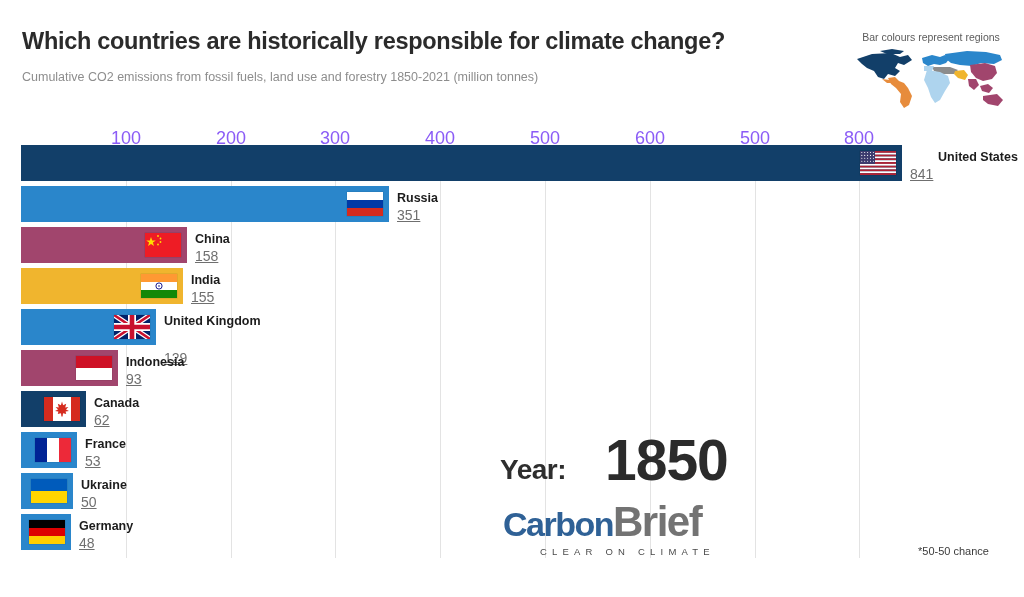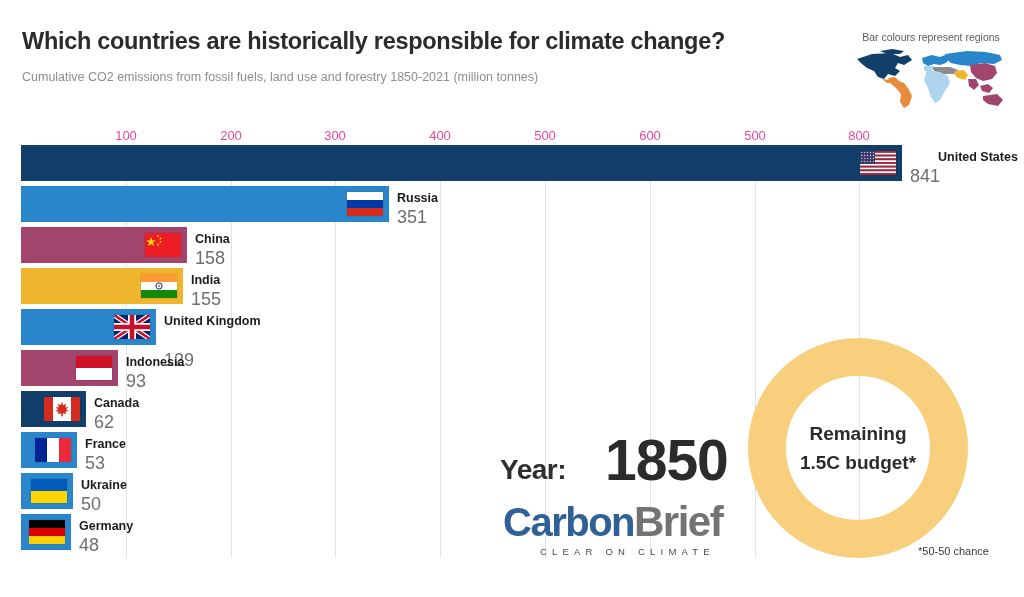--- a/index.html
+++ b/index.html
@@ -32,57 +32,57 @@
   .mapwrap{position:absolute;left:6px;top:18px;width:160px;height:64px;}
 
   
   #plot{position:absolute;left:0;top:0;width:1024px;height:597px;}
   .gridline{
     position:absolute;top:145px;width:1px;height:413px;
     background:#e3e3e3;
   }
   .tick{
     position:absolute;top:128px;
-    font-size:13px;color:#ec4899;
+    font-size:18px;color:#8b5cf6;
     transform:translateX(-50%);white-space:nowrap;
   }
 
   
   .bar{
     position:absolute;height:36px;left:21px;
     box-sizing:border-box;
   }
   .bar .flag{
     position:absolute;right:6px;top:50%;transform:translateY(-50%);
     width:36px;height:24px;
     box-shadow:0 0 0 0.5px rgba(0,0,0,0.12);
     overflow:hidden;
   }
   .rowlabel{
     position:absolute;font-size:12.5px;font-weight:bold;color:#1c1c1c;
     white-space:nowrap;
   }
   .rowvalue{
-    position:absolute;font-size:18px;color:#6f6f6f;white-space:nowrap;
+    position:absolute;font-size:14px;color:#6f6f6f;white-space:nowrap;text-decoration:underline;
   }
 
   
   .yearblock{position:absolute;left:500px;top:432px;}
   .yearlabel{
     position:absolute;left:0px;top:22px;
     font-size:28px;font-weight:bold;color:#2e2e2e;
     letter-spacing:-0.5px;
   }
   .yearnum{
     position:absolute;left:105px;top:0px;
     font-size:57px;font-weight:bold;color:#2b2b2b;
     letter-spacing:-1px;line-height:57px;
   }
   .logo{position:absolute;left:3px;top:68px;}
-  .logo .l1{font-size:40px;font-weight:bold;color:#2f6196;letter-spacing:-1.5px;line-height:44px;}
+  .logo .l1{font-size:34px;font-weight:bold;color:#2f6196;letter-spacing:-1.5px;line-height:44px;}
   .logo .l2{font-size:42px;font-weight:bold;color:#737373;letter-spacing:-1.5px;line-height:44px;}
   .logo .tag{
     position:absolute;left:37px;top:46px;
     font-size:9.5px;color:#4a4a4a;letter-spacing:5.2px;font-weight:normal;
     white-space:nowrap;
   }
 
   
   .donut{position:absolute;left:748px;top:338px;width:220px;height:220px;}
   .donut-text{
@@ -285,24 +285,15 @@
 
   <div class="yearblock">
     <span class="yearlabel">Year:</span>
     <span class="yearnum">1850</span>
     <div class="logo">
       <span class="l1">Carbon</span><span class="l2">Brief</span>
       <span class="tag">CLEAR ON CLIMATE</span>
     </div>
   </div>
 
-  <div class="donut">
-    <svg width="220" height="220" viewBox="0 0 220 220" xmlns="http://www.w3.org/2000/svg">
-      <circle cx="110" cy="110" r="91" fill="none" stroke="#f8cf7d" stroke-width="38"></circle>
-    </svg>
-    <div class="donut-text">
-      <div>Remaining</div>
-      <div>1.5C budget*</div>
-    </div>
-  </div>
   <div class="footnote">*50-50 chance</div>
 
 </div>
 
 </body></html>

